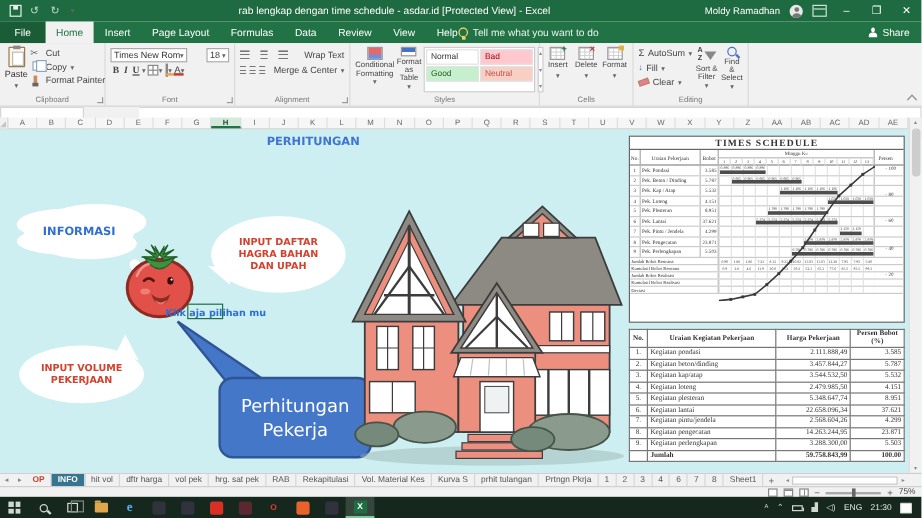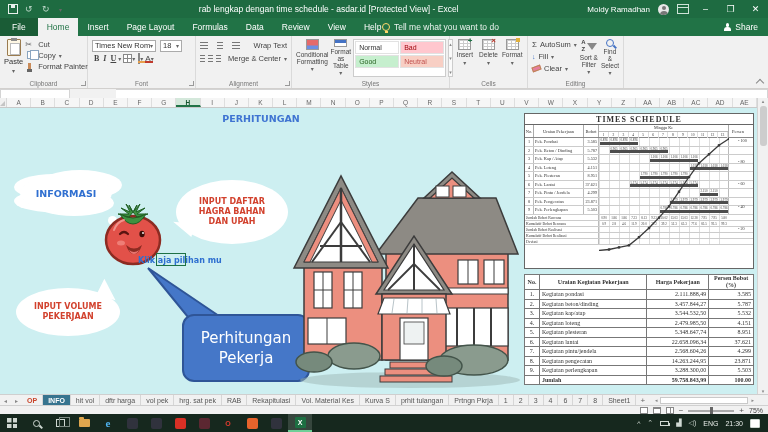--- a/index.html
+++ b/index.html
@@ -45,21 +45,21 @@
 .icon10{width:10px;height:10px;position:relative;flex:none}
 .i-cut:before{content:"✂";font-size:8px;color:#666}
 .i-copy{border:1px solid #8aa5c0;background:#fff;width:7px;height:8px;margin-left:2px}
 .i-copy:before{content:"";position:absolute;left:2px;top:-2px;width:7px;height:8px;border:1px solid #8aa5c0;background:#fff}
 .i-brush{background:#c98b5a;width:3px;height:7px;margin:1px 0 0 3px}
 .i-brush:before{content:"";position:absolute;left:-1px;top:6px;width:5px;height:3px;background:#666}
 #pastebtn{width:30px;display:flex;flex-direction:column;align-items:center;gap:1px;margin-right:2px}
 .clipicon{width:14px;height:17px;border:1px solid #9a7b4f;background:#fdf6e3;border-radius:1px;position:relative}
 .clipicon:before{content:"";position:absolute;left:3px;top:-2px;width:6px;height:3px;background:#8a8a8a}
 .clipicon:after{content:"";position:absolute;left:2px;top:3px;width:8px;height:10px;background:#fff;border:1px solid #bbb}
-.fontrow{display:flex;align-items:center;gap:4px;height:13px}
+.fontrow{display:flex;align-items:center;gap:16px;height:13px}
 .selbox2{border:1px solid #ababab;background:#fff;font-size:7.5px;color:#333;display:flex;align-items:center;justify-content:space-between;padding:0 2px;height:12px}
 .fbtn{font-size:8px;color:#444;padding:0 2px;height:12px;display:flex;align-items:center}
 .fbtn b{font-family:"Liberation Serif",serif}
 .colorbar{position:relative;font-size:8px;color:#444;padding:0 1px}
 .colorbar i{position:absolute;left:1px;bottom:0;width:8px;height:2px;font-style:normal}
 .gridicon{width:9px;height:9px;border:1px solid #888;background:linear-gradient(#888,#888) 50% 0/1px 100% no-repeat,linear-gradient(#888,#888) 0 50%/100% 1px no-repeat,#fff}
 .alicon{width:10px;height:8px;background:repeating-linear-gradient(#777 0 1px,transparent 1px 3px)}
 .alicon.c{width:8px}
 .numicons{display:flex;gap:4px;align-items:center;height:12px;font-size:7px;color:#555}
 .stylebtn{width:46px;display:flex;flex-direction:column;align-items:center;gap:1px;font-size:6.5px;color:#444;text-align:center;line-height:7px}

